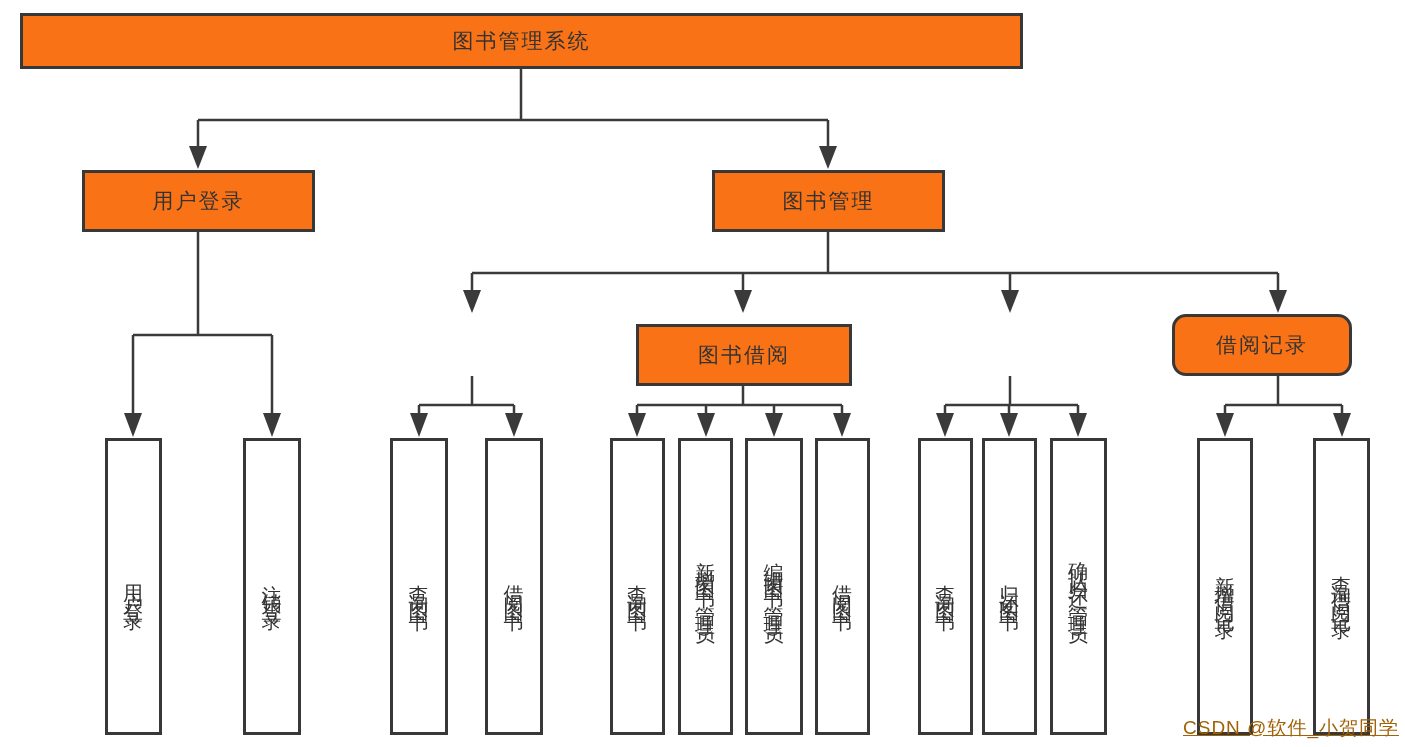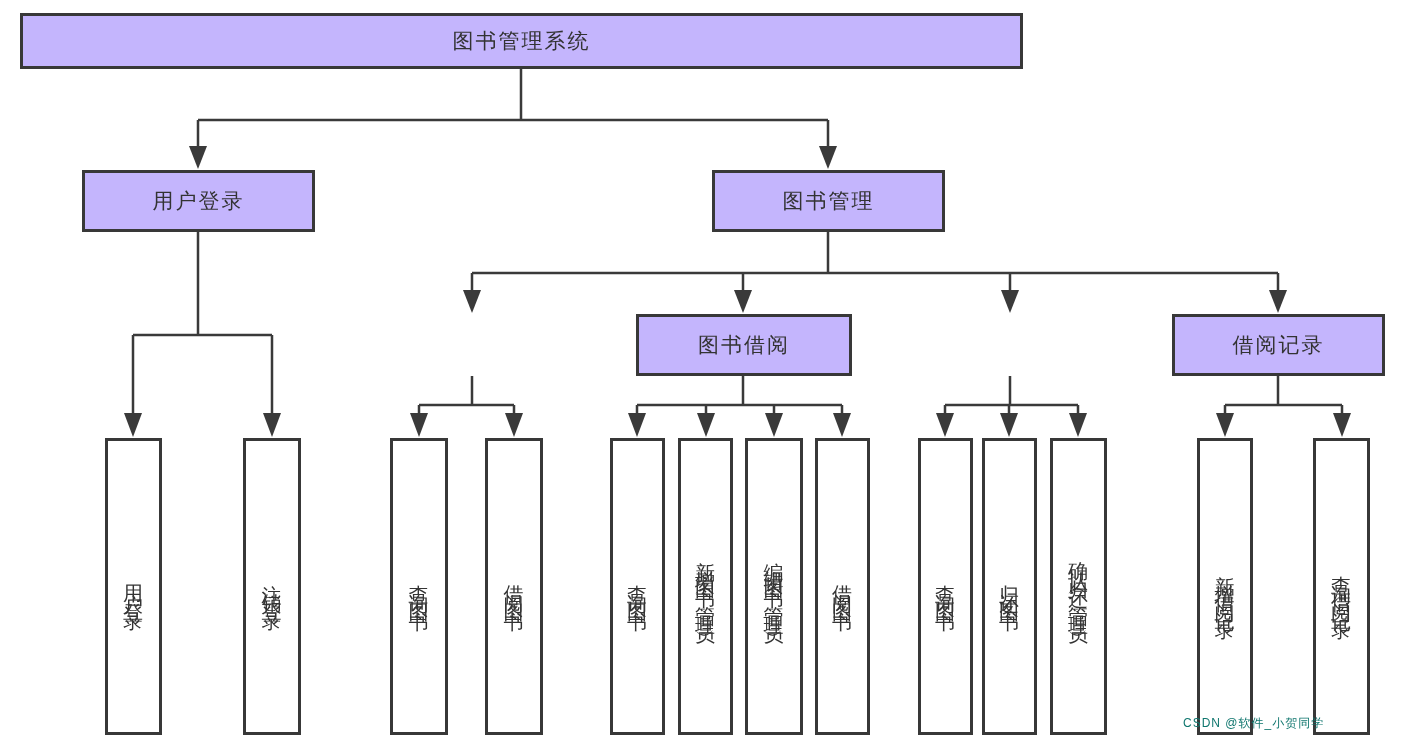--- a/index.html
+++ b/index.html
@@ -15,21 +15,21 @@
   .wires {
     position: absolute;
     left: 0; top: 0;
     width: 1405px; height: 747px;
     pointer-events: none;
   }
   .node {
     position: absolute;
     box-sizing: border-box;
     border: 3px solid #383838;
-    background: #c4b5fd;
+    background: #f97316;
     display: flex;
     align-items: center;
     justify-content: center;
   }
   .node .hlabel {
     font-size: 21px;
     letter-spacing: 2px;
     color: #333333;
     white-space: nowrap;
   }
@@ -50,34 +50,35 @@
     font-size: 20px;
     line-height: 1;
     letter-spacing: 9px;
     color: #333333;
     white-space: nowrap;
   }
   .watermark {
     position: absolute;
     left: 1183px;
     top: 715px;
-    font-size: 12px;
+    font-size: 19px;
     letter-spacing: 1px;
-    color: #0f766e;
+    color: #a16207;
     white-space: nowrap;
     z-index: 5;
+    text-decoration: underline;
   }
   
   #box-root        { left: 20px;  top: 13px;  width: 1003px; height: 56px; }
   #box-user-login  { left: 82px;  top: 170px; width: 233px;  height: 62px; }
   #box-book-mgmt   { left: 712px; top: 170px; width: 233px;  height: 62px; }
   #box-new-rec     { left: 364px; top: 314px; width: 216px;  height: 62px; }
-  #box-borrow      { left: 636px; top: 314px; width: 216px;  height: 62px; }
+  #box-borrow      { left: 636px; top: 324px; width: 216px;  height: 62px; }
   #box-current     { left: 902px; top: 314px; width: 215px;  height: 62px; }
-  #box-records     { left: 1172px;top: 314px; width: 213px;  height: 62px; }
+  #box-records     { left: 1172px;top: 314px; width: 180px;  height: 62px; border-radius: 14px; }
   #leaf-0  { left: 105px;  width: 57px; }
   #leaf-1  { left: 243px;  width: 58px; }
   #leaf-2  { left: 390px;  width: 58px; }
   #leaf-3  { left: 485px;  width: 58px; }
   #leaf-4  { left: 610px;  width: 55px; }
   #leaf-5  { left: 678px;  width: 55px; }
   #leaf-6  { left: 745px;  width: 58px; }
   #leaf-7  { left: 815px;  width: 55px; }
   #leaf-8  { left: 918px;  width: 55px; }
   #leaf-9  { left: 982px;  width: 55px; }

